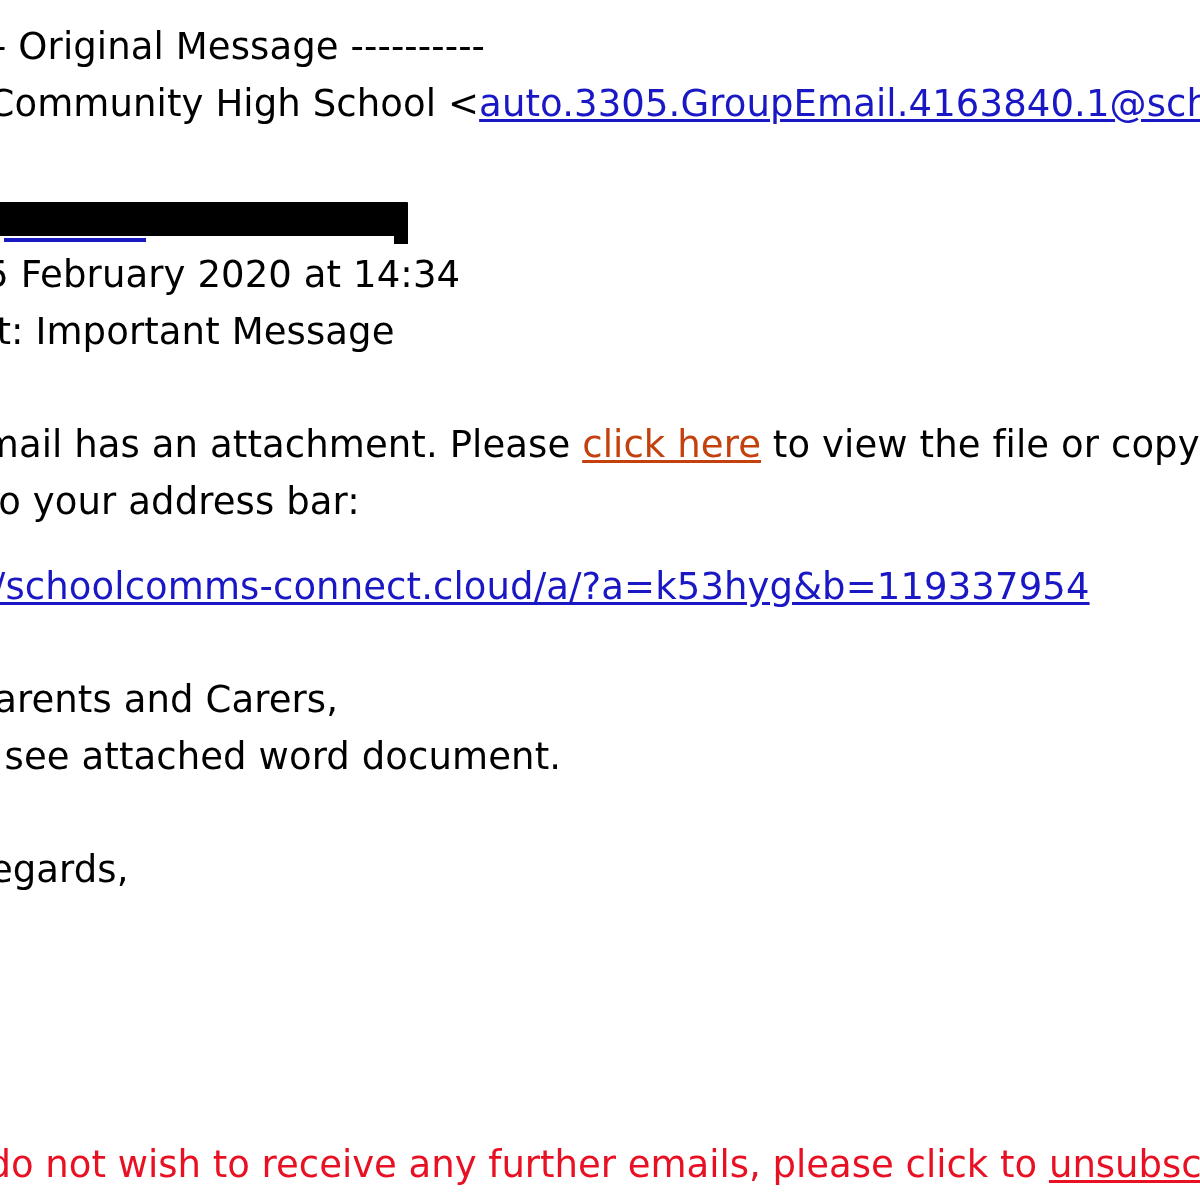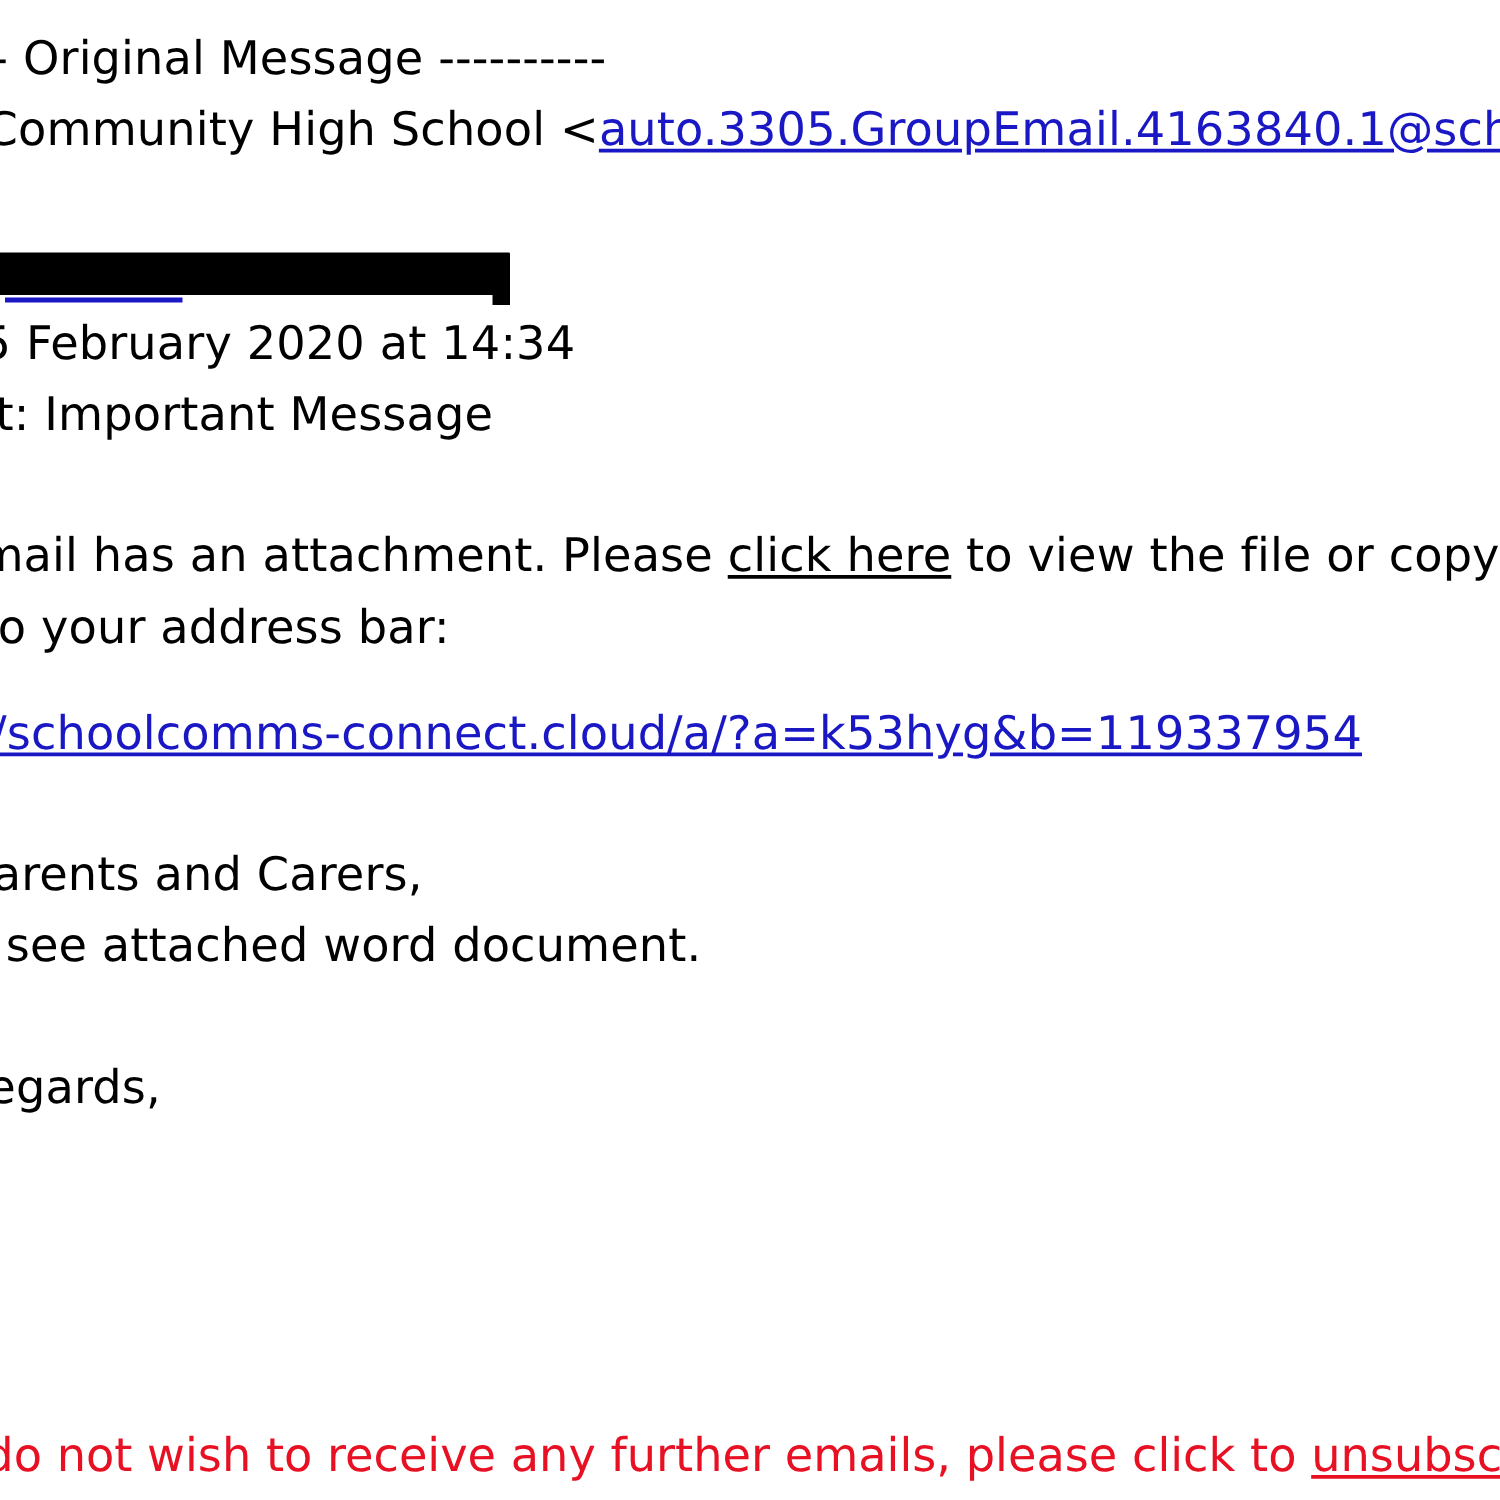--- a/index.html
+++ b/index.html
@@ -39,21 +39,21 @@
   .gap-lg { height: 88px; }
   .gap-xl { height: 150px; }
 
   a.link {
     color: #1a17c4;
     text-decoration: underline;
     text-underline-offset: 3px;
   }
 
   a.black-link {
-    color: #000000;
+    color: #c2410c;
     text-decoration: underline;
     text-underline-offset: 3px;
   }
 
   .redacted {
     display: inline-block;
     position: relative;
     background: #000000;
     height: 34px;
     width: 536px;

